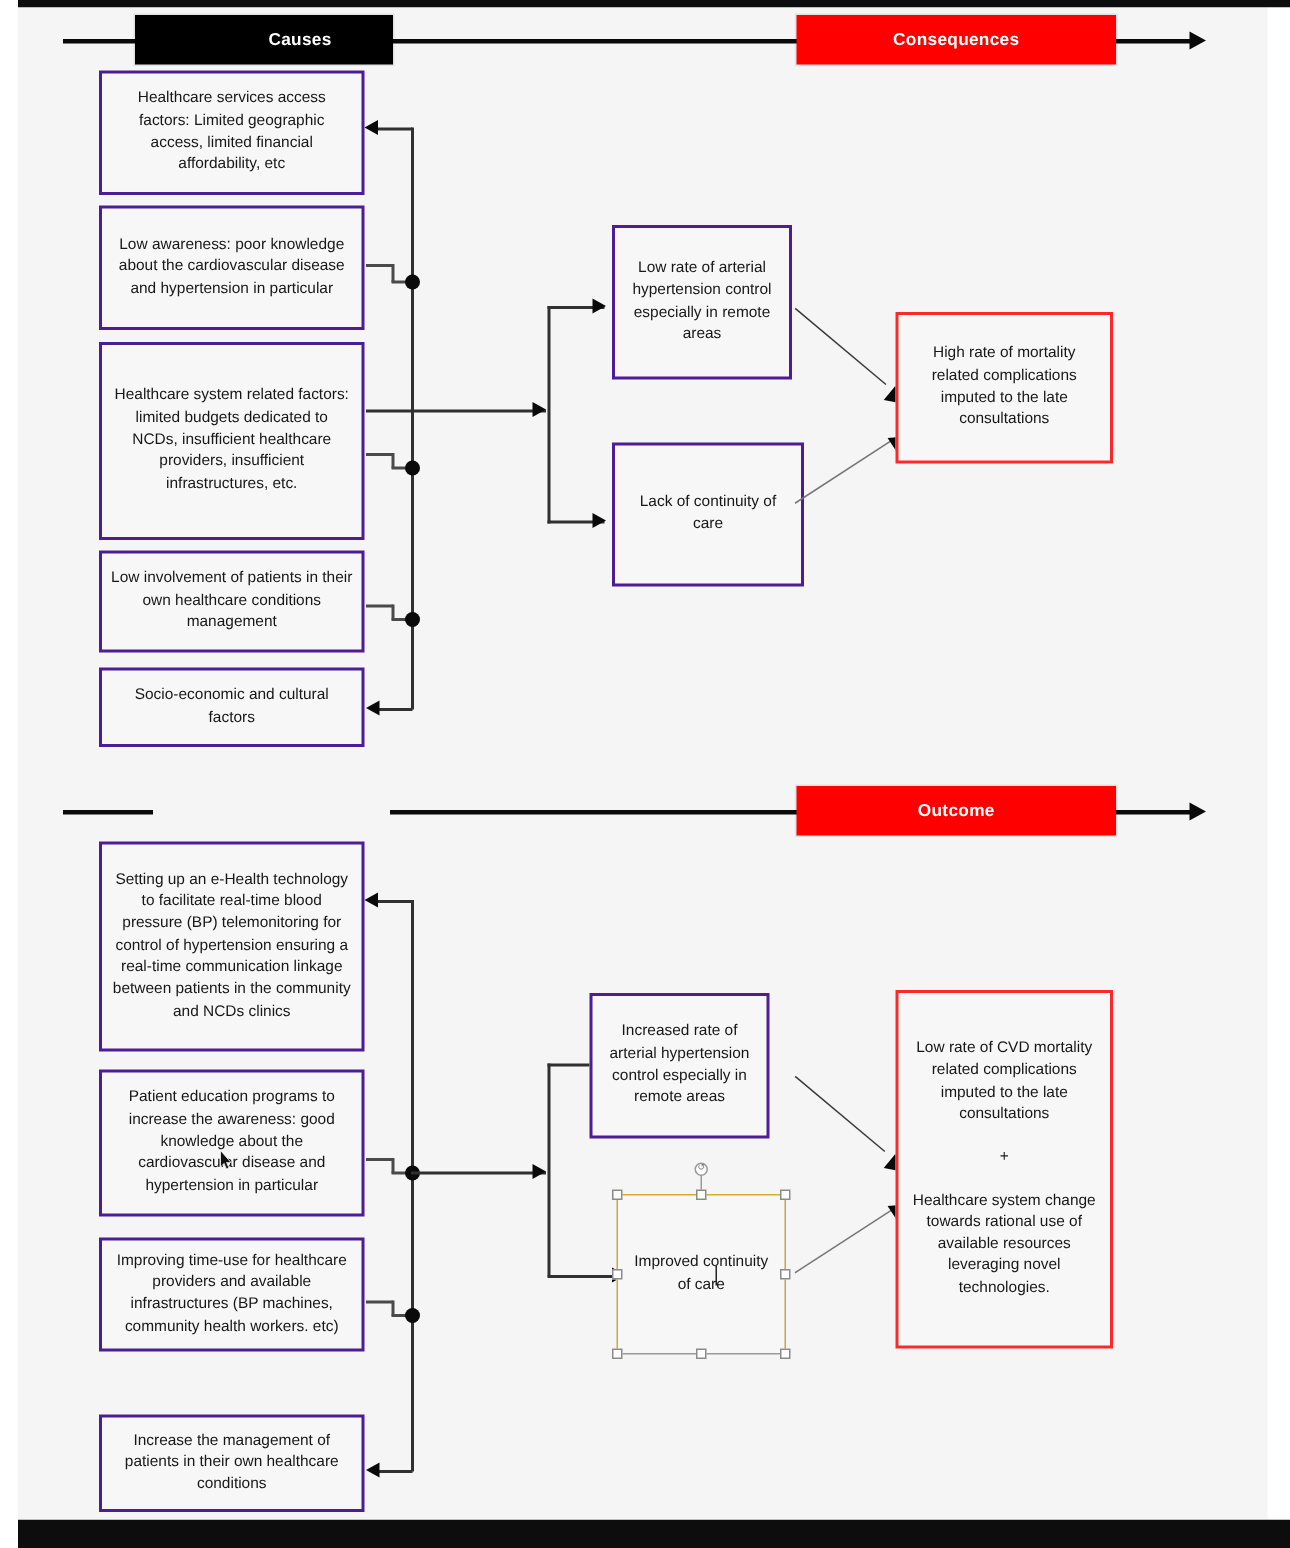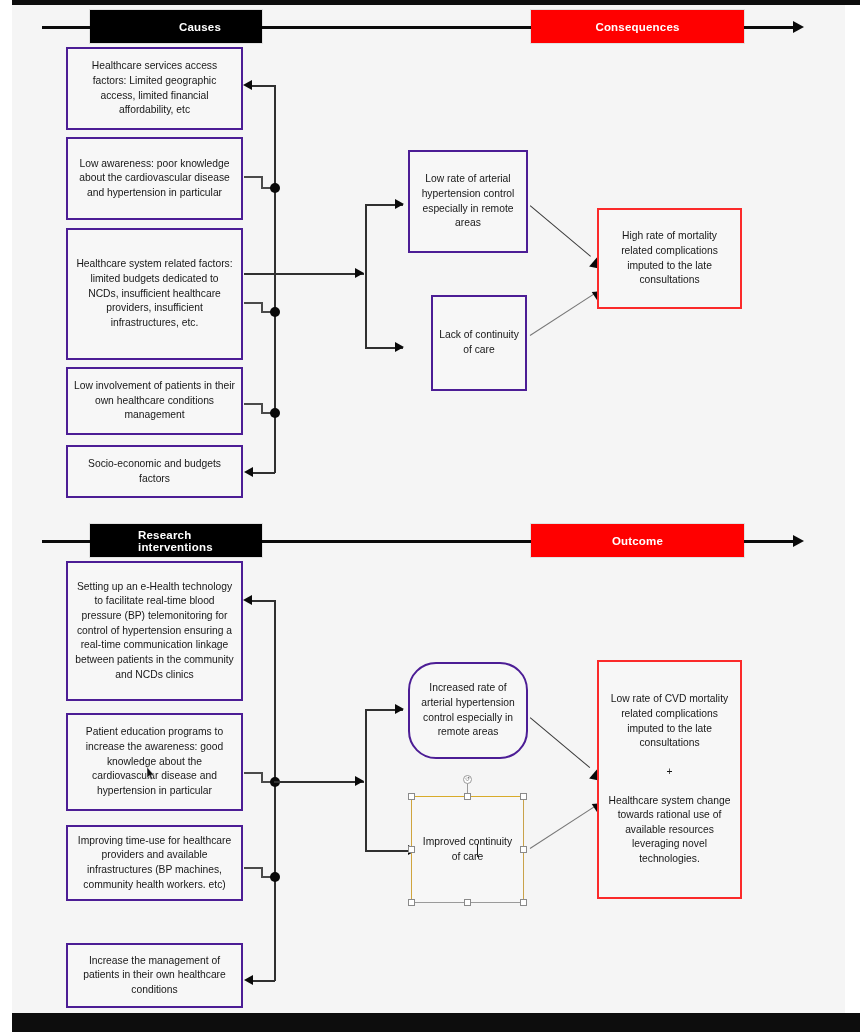--- a/index.html
+++ b/index.html
@@ -191,21 +191,21 @@
     <div class="box amber" style="left:54px; top:132px; width:177px; height:83px;">
       <span>Low awareness: poor knowledge about the cardiovascular disease and hypertension in particular</span>
     </div>
     <div class="box amber" style="left:54px; top:223px; width:177px; height:132px;">
       <span>Healthcare system related factors: limited budgets dedicated to NCDs, insufficient healthcare providers, insufficient infrastructures, etc.</span>
     </div>
     <div class="box amber" style="left:54px; top:362px; width:177px; height:68px;">
       <span>Low involvement of patients in their own healthcare conditions management</span>
     </div>
     <div class="box amber" style="left:54px; top:440px; width:177px; height:53px;">
-      <span>Socio-economic and budgets factors</span>
+      <span>Socio-economic and cultural factors</span>
     </div>
 
     <div class="lv dark" style="left:262px; top:80px; height:388px;"></div>
 
     <div class="lh dark" style="left:239px; top:80px; width:24px;"></div>
     <div class="arrow-left" style="left:231px; top:75px;"></div>
 
     <div class="lh" style="left:232px; top:171px; width:18px;"></div>
     <div class="lv" style="left:249px; top:171px; height:12px;"></div>
     <div class="lh" style="left:249px; top:182px; width:15px;"></div>
@@ -231,42 +231,39 @@
 
     <div class="lv dark" style="left:353px; top:199px; height:145px;"></div>
     <div class="lh dark" style="left:353px; top:199px; width:38px;"></div>
     <div class="arrow-right" style="left:383px; top:194px;"></div>
     <div class="lh dark" style="left:353px; top:342px; width:38px;"></div>
     <div class="arrow-right" style="left:383px; top:337px;"></div>
 
     <div class="box amber" style="left:396px; top:145px; width:120px; height:103px;">
       <span>Low rate of arterial hypertension control especially in remote areas</span>
     </div>
-    <div class="box amber" style="left:419px; top:290px; width:96px; height:96px;">
+    <div class="box amber" style="left:396px; top:290px; width:128px; height:96px;">
       <span>Lack of continuity of care</span>
     </div>
 
     <div class="diag" style="left:518px; top:200px; width:79px; transform: rotate(40deg);"></div>
     <div class="diag-head" style="left:581px; top:251px; transform: rotate(40deg);"></div>
 
     <div class="diag thin" style="left:518px; top:330px; width:94px; transform: rotate(-33deg);"></div>
     <div class="diag-head" style="left:583px; top:286px; transform: rotate(-33deg);"></div>
 
     <div class="box red" style="left:585px; top:203px; width:145px; height:101px;">
       <span>High rate of mortality related complications imputed to the late consultations</span>
     </div>
 
     <div class="spine" style="left:30px; top:535px; width:60px;"></div>
     <div class="spine" style="left:248px; top:535px; width:308px;"></div>
     <div class="spine" style="left:731px; top:535px; width:53px;"></div>
     <div class="spine-arrow" style="left:781px; top:530px;"></div>
 
-    <div class="banner black" style="left:78px; top:519px; width:172px; height:33px;">
-      <span>Research interventions</span>
-    </div>
 
     <div class="banner red" style="left:519px; top:519px; width:213px; height:33px;">
       <span>Outcome</span>
     </div>
 
     <div class="box amber" style="left:54px; top:556px; width:177px; height:140px;">
       <span>Setting up an e-Health technology to facilitate real-time blood pressure (BP) telemonitoring for control of hypertension ensuring a real-time communication linkage between patients in the community and NCDs clinics</span>
     </div>
     <div class="box amber" style="left:54px; top:708px; width:177px; height:98px;">
       <span>Patient education programs to increase the awareness: good knowledge about the cardiovascular disease and hypertension in particular</span>
@@ -298,21 +295,21 @@
 
     <div class="lh dark" style="left:262px; top:776px; width:90px;"></div>
     <div class="arrow-right" style="left:343px; top:771px;"></div>
 
     <div class="lv dark" style="left:353px; top:704px; height:142px;"></div>
     <div class="lh dark" style="left:353px; top:704px; width:38px;"></div>
     <div class="arrow-right" style="left:383px; top:699px;"></div>
     <div class="lh dark" style="left:353px; top:845px; width:53px;"></div>
     <div class="arrow-right" style="left:396px; top:840px;"></div>
 
-    <div class="box amber" style="left:396px; top:657px; width:120px; height:97px;border-radius:28px;">
+    <div class="box amber" style="left:381px; top:657px; width:120px; height:97px;">
       <span>Increased rate of arterial hypertension control especially in remote areas</span>
     </div>
 
     <div class="box selected" style="left:399px; top:791px; width:113px; height:107px;">
       <span>Improved continuity of care</span>
     </div>
     <div class="rot-stem" style="left:455px; top:778px; height:14px;"></div>
     <div class="rot-handle" style="left:451px; top:770px;">↺</div>
     <div class="handle" style="left:396px; top:788px;"></div>
     <div class="handle" style="left:452px; top:788px;"></div>

